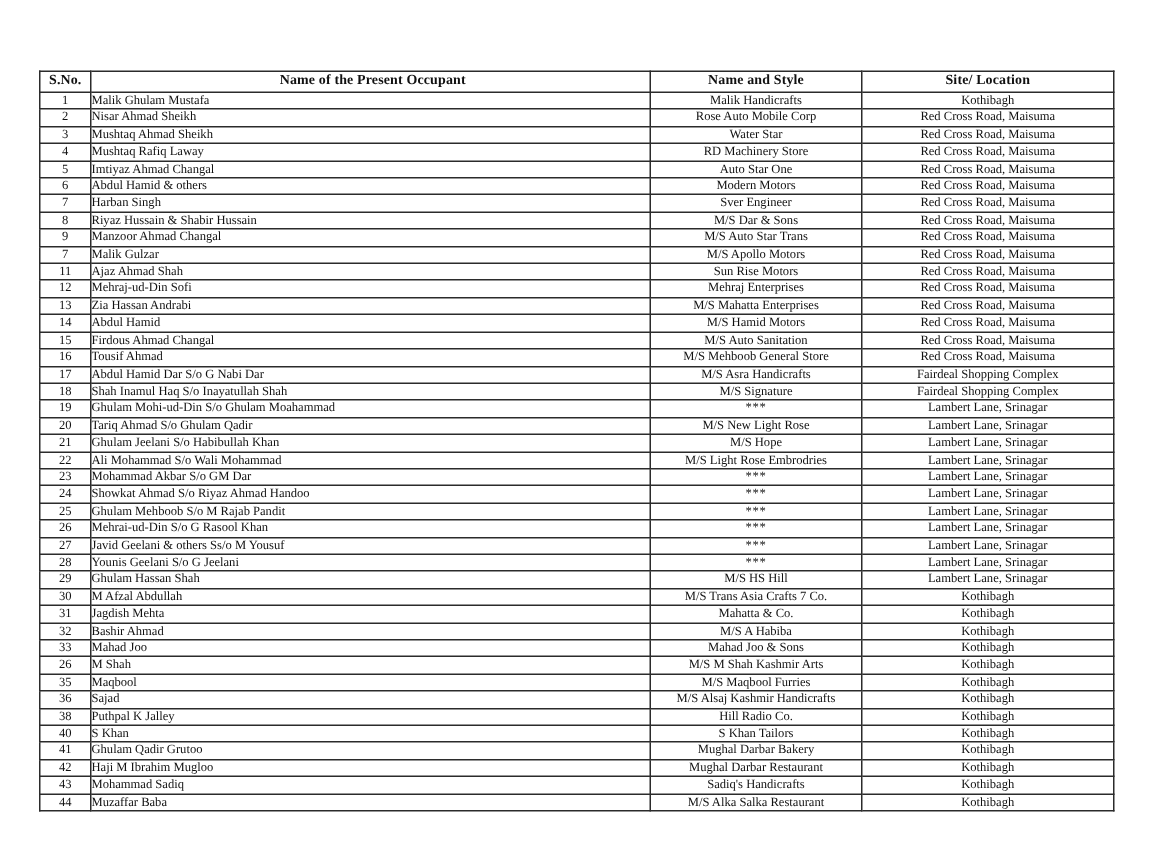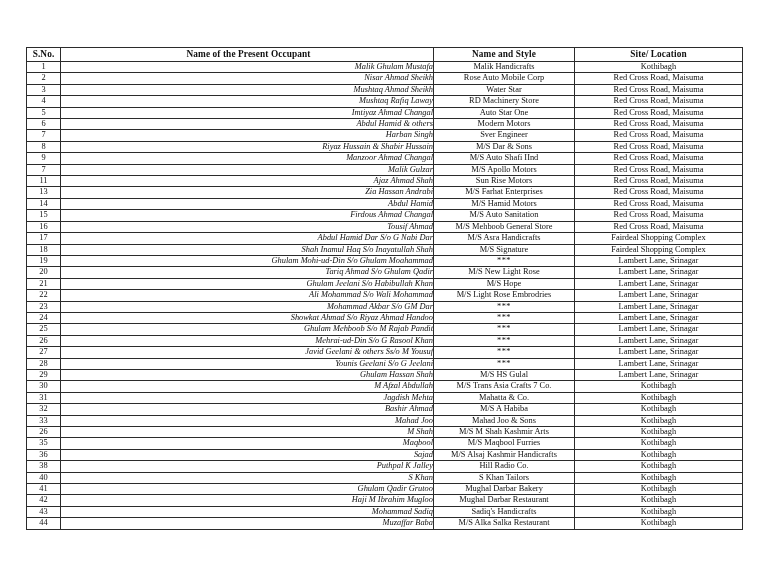--- a/index.html
+++ b/index.html
@@ -64,23 +64,22 @@
   thead th.h-name {
     text-align: left;
     padding-left: 3px;
     margin-left: 32px;
   }
   td.sno {
     text-align: center;
     font-size: 8.2px;
   }
   td.name {
-    text-align: right;
+    text-align: left;
     padding-left: 3px;
-    font-style: italic;
   }
   td.style, td.site {
     text-align: center;
   }
   td.stars {
     text-align: center;
     letter-spacing: 0.5px;
     font-size: 8px;
   }
 </style>
@@ -149,39 +148,45 @@
           </tr>
           <tr>
             <td class="sno">8</td>
             <td class="name">Riyaz Hussain &amp; Shabir Hussain</td>
             <td class="style">M/S Dar &amp; Sons</td>
             <td class="site">Red Cross Road, Maisuma</td>
           </tr>
           <tr>
             <td class="sno">9</td>
             <td class="name">Manzoor Ahmad Changal</td>
-            <td class="style">M/S Auto Shafi IInd</td>
+            <td class="style">M/S Auto Star Trans</td>
             <td class="site">Red Cross Road, Maisuma</td>
           </tr>
           <tr>
             <td class="sno">7</td>
             <td class="name">Malik Gulzar</td>
             <td class="style">M/S Apollo Motors</td>
             <td class="site">Red Cross Road, Maisuma</td>
           </tr>
           <tr>
             <td class="sno">11</td>
             <td class="name">Ajaz Ahmad Shah</td>
             <td class="style">Sun Rise Motors</td>
             <td class="site">Red Cross Road, Maisuma</td>
           </tr>
           <tr>
+            <td class="sno">12</td>
+            <td class="name">Mehraj-ud-Din Sofi</td>
+            <td class="style">Mehraj Enterprises</td>
+            <td class="site">Red Cross Road, Maisuma</td>
+          </tr>
+          <tr>
             <td class="sno">13</td>
             <td class="name">Zia Hassan Andrabi</td>
-            <td class="style">M/S Farhat Enterprises</td>
+            <td class="style">M/S Mahatta Enterprises</td>
             <td class="site">Red Cross Road, Maisuma</td>
           </tr>
           <tr>
             <td class="sno">14</td>
             <td class="name">Abdul Hamid</td>
             <td class="style">M/S Hamid Motors</td>
             <td class="site">Red Cross Road, Maisuma</td>
           </tr>
           <tr>
             <td class="sno">15</td>
@@ -263,21 +268,21 @@
           </tr>
           <tr>
             <td class="sno">28</td>
             <td class="name">Younis Geelani S/o G Jeelani</td>
             <td class="stars">***</td>
             <td class="site">Lambert Lane, Srinagar</td>
           </tr>
           <tr>
             <td class="sno">29</td>
             <td class="name">Ghulam Hassan Shah</td>
-            <td class="style">M/S HS Gulal</td>
+            <td class="style">M/S HS Hill</td>
             <td class="site">Lambert Lane, Srinagar</td>
           </tr>
           <tr>
             <td class="sno">30</td>
             <td class="name">M Afzal Abdullah</td>
             <td class="style">M/S Trans Asia Crafts 7 Co.</td>
             <td class="site">Kothibagh</td>
           </tr>
           <tr>
             <td class="sno">31</td>

